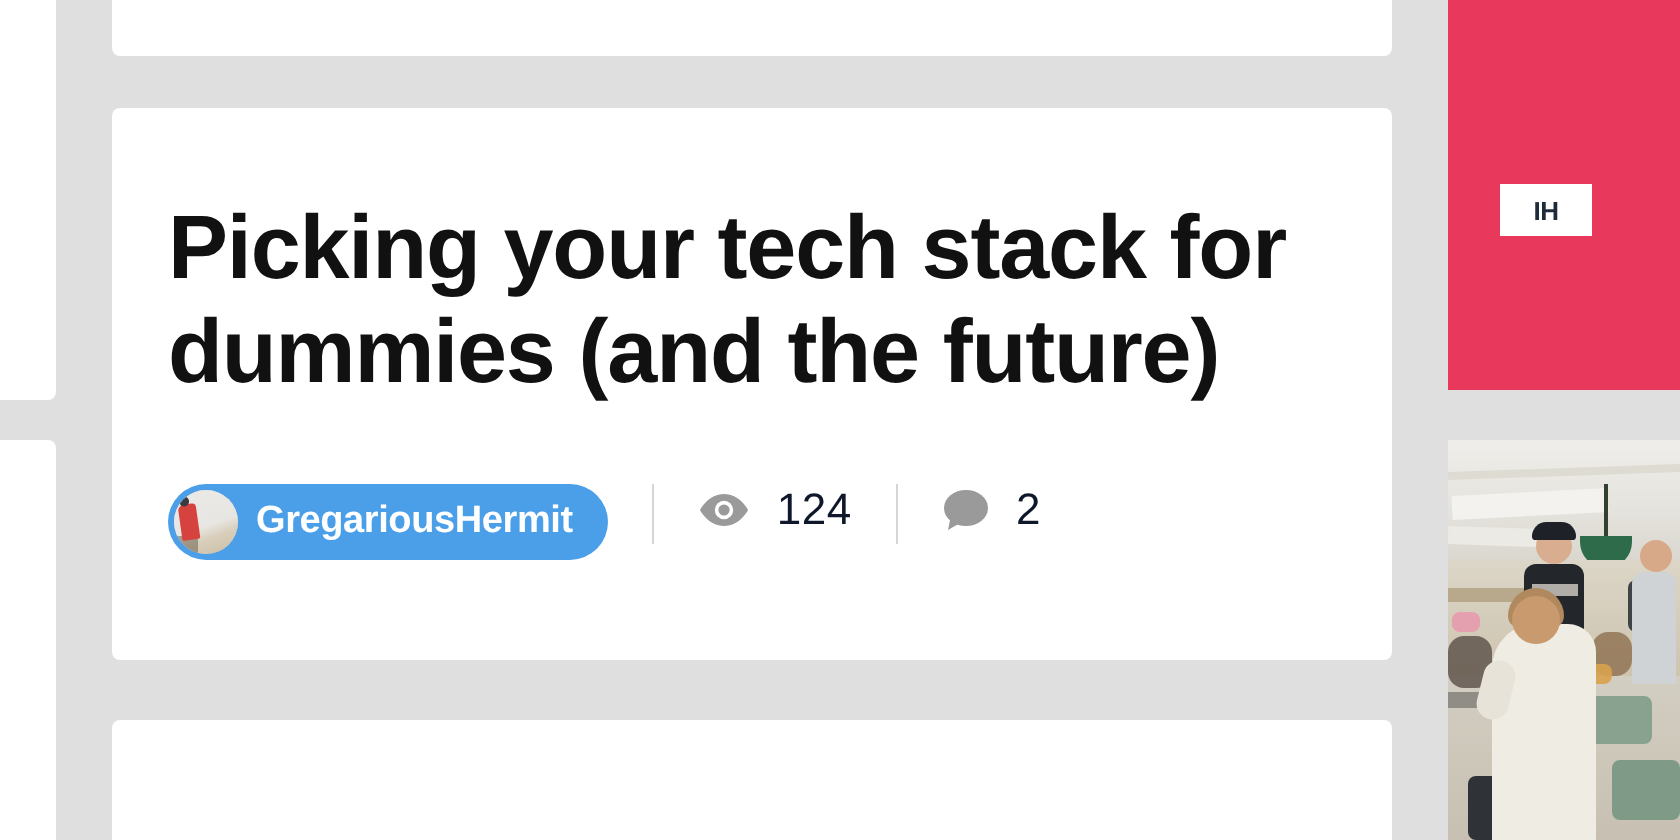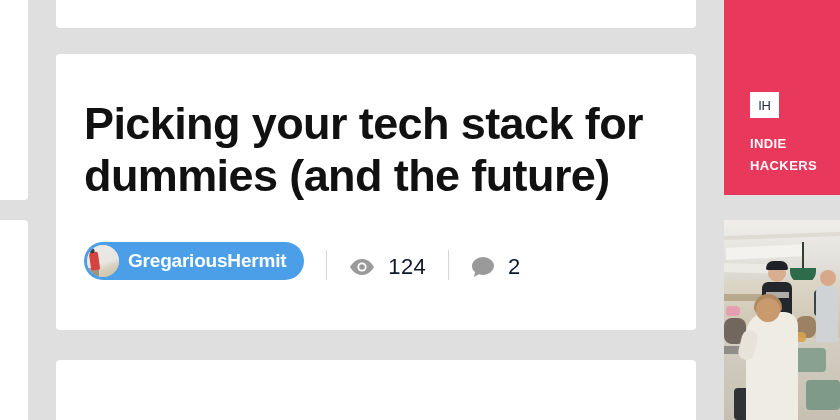--- a/index.html
+++ b/index.html
@@ -68,21 +68,21 @@
     font-weight: 700;
     color: #111111;
     letter-spacing: -0.6px;
     font-stretch: condensed;
     max-width: 560px;
   }
 
   
   .meta-row {
     display: flex;
-    align-items: flex-end;
+    align-items: flex-start;
     margin-top: 40px;
   }
 
   .author-badge {
     display: flex;
     align-items: center;
     background: #4a9fe8;
     border-radius: 999px;
     height: 38px;
     padding-right: 18px;
@@ -180,28 +180,28 @@
     background: #e8385c;
   }
 
   .brand-inner {
     position: absolute;
     left: 26px;
     top: 92px;
   }
 
   .brand-logo {
-    width: 29px;
+    width: 46px;
     height: 26px;
     background: #ffffff;
     display: flex;
     align-items: center;
     justify-content: center;
     font-size: 13px;
-    font-weight: 400;
+    font-weight: 700;
     color: #1d2b3a;
     letter-spacing: -0.3px;
   }
 
   .brand-name {
     margin-top: 15px;
     color: #ffffff;
     font-size: 13px;
     font-weight: 700;
     line-height: 22px;
@@ -311,24 +311,20 @@
   </div>
 
   <div class="card card-bottom"></div>
 </div>
 
 <div class="sidebar">
 
   <div class="brand-panel">
     <div class="brand-inner">
       <div class="brand-logo">IH</div>
-      <div class="brand-name">
-        <div>INDIE</div>
-        <div>HACKERS</div>
-      </div>
     </div>
   </div>
 
   <div class="side-photo">
     <div class="ph ph-ceiling"></div>
     <div class="ph ph-beam"></div>
     <div class="ph ph-duct"></div>
     <div class="ph ph-duct2"></div>
     <div class="ph ph-lamp-cord"></div>
     <div class="ph ph-lamp"></div>

